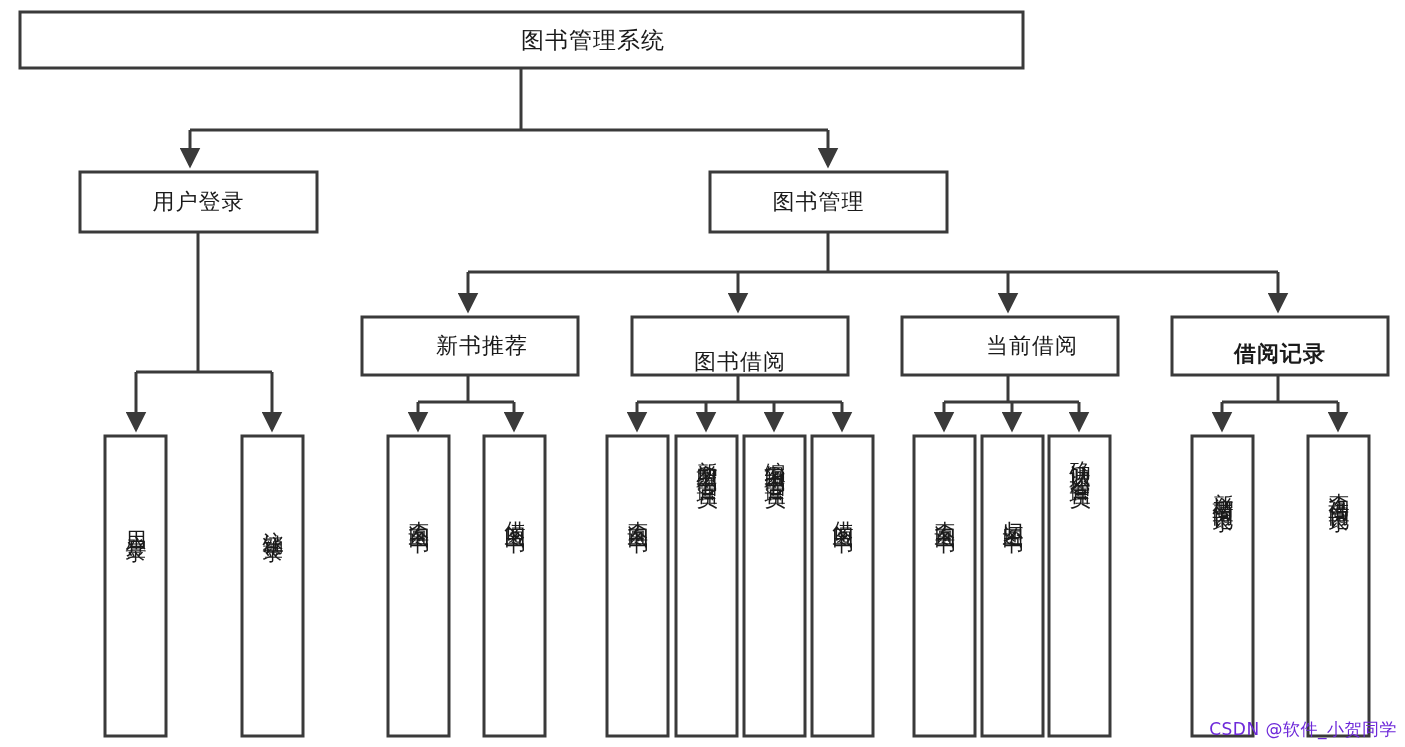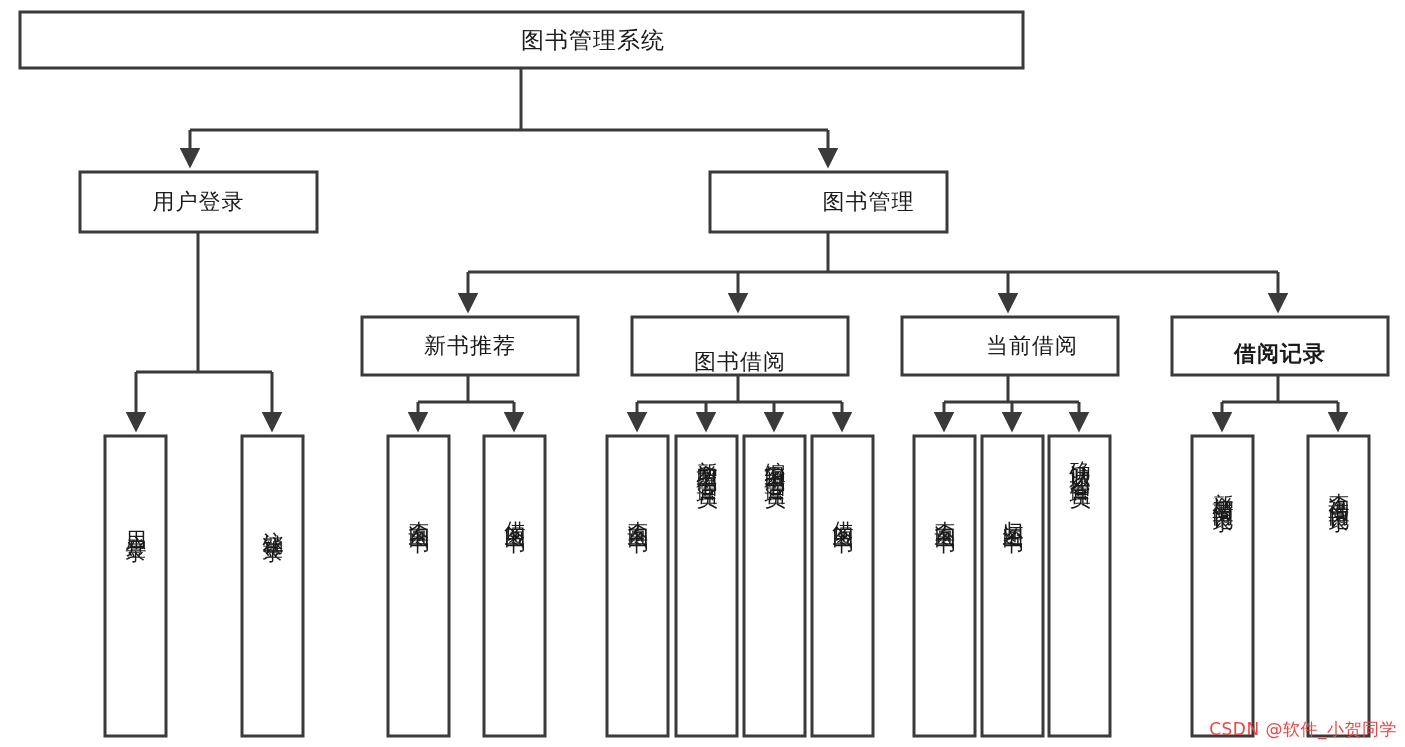--- a/index.html
+++ b/index.html
@@ -73,21 +73,21 @@
   }
   .title-text {
     font-size: 23px;
     letter-spacing: 1px;
   }
   #watermark {
     position: absolute;
     right: 8px;
     bottom: 6px;
     font-size: 17px;
-    color: #ef4444;
+    color: #6d28d9;
     font-family: "DejaVu Sans", "Liberation Sans", sans-serif;
     letter-spacing: 0.5px;
     white-space: nowrap;
   }
 </style>
 </head>
 <body>
 
 <div id="diagram-root">
 
@@ -167,25 +167,25 @@
     <path class="edge-line" marker-end="url(#arrow)" d="M 1338 402 L 1338 429"></path>
   </svg>
 
   <div class="hlabel-wrap" style="left:20px; top:12px; width:1146px; height:56px;">
     <span class="hlabel-text title-text">图书管理系统</span>
   </div>
 
   <div class="hlabel-wrap" style="left:80px; top:172px; width:237px; height:60px;">
     <span class="hlabel-text">用户登录</span>
   </div>
-  <div class="hlabel-wrap" style="left:750px; top:172px; width:237px; height:60px;">
+  <div class="hlabel-wrap" style="left:700px; top:172px; width:237px; height:60px;">
     <span class="hlabel-text">图书管理</span>
   </div>
 
-  <div class="hlabel-wrap" style="left:362px; top:317px; width:216px; height:58px;">
+  <div class="hlabel-wrap" style="left:362px; top:317px; width:216px; height:58px;padding-left:12px;">
     <span class="hlabel-text">新书推荐</span>
   </div>
   <div class="hlabel-wrap" style="left:632px; top:317px; width:216px; height:58px;margin-top:16px;">
     <span class="hlabel-text">图书借阅</span>
   </div>
   <div class="hlabel-wrap" style="left:902px; top:317px; width:260px; height:58px;">
     <span class="hlabel-text">当前借阅</span>
   </div>
   <div class="hlabel-wrap" style="left:1172px; top:325px; width:216px; height:58px;font-weight:bold;">
     <span class="hlabel-text">借阅记录</span>

